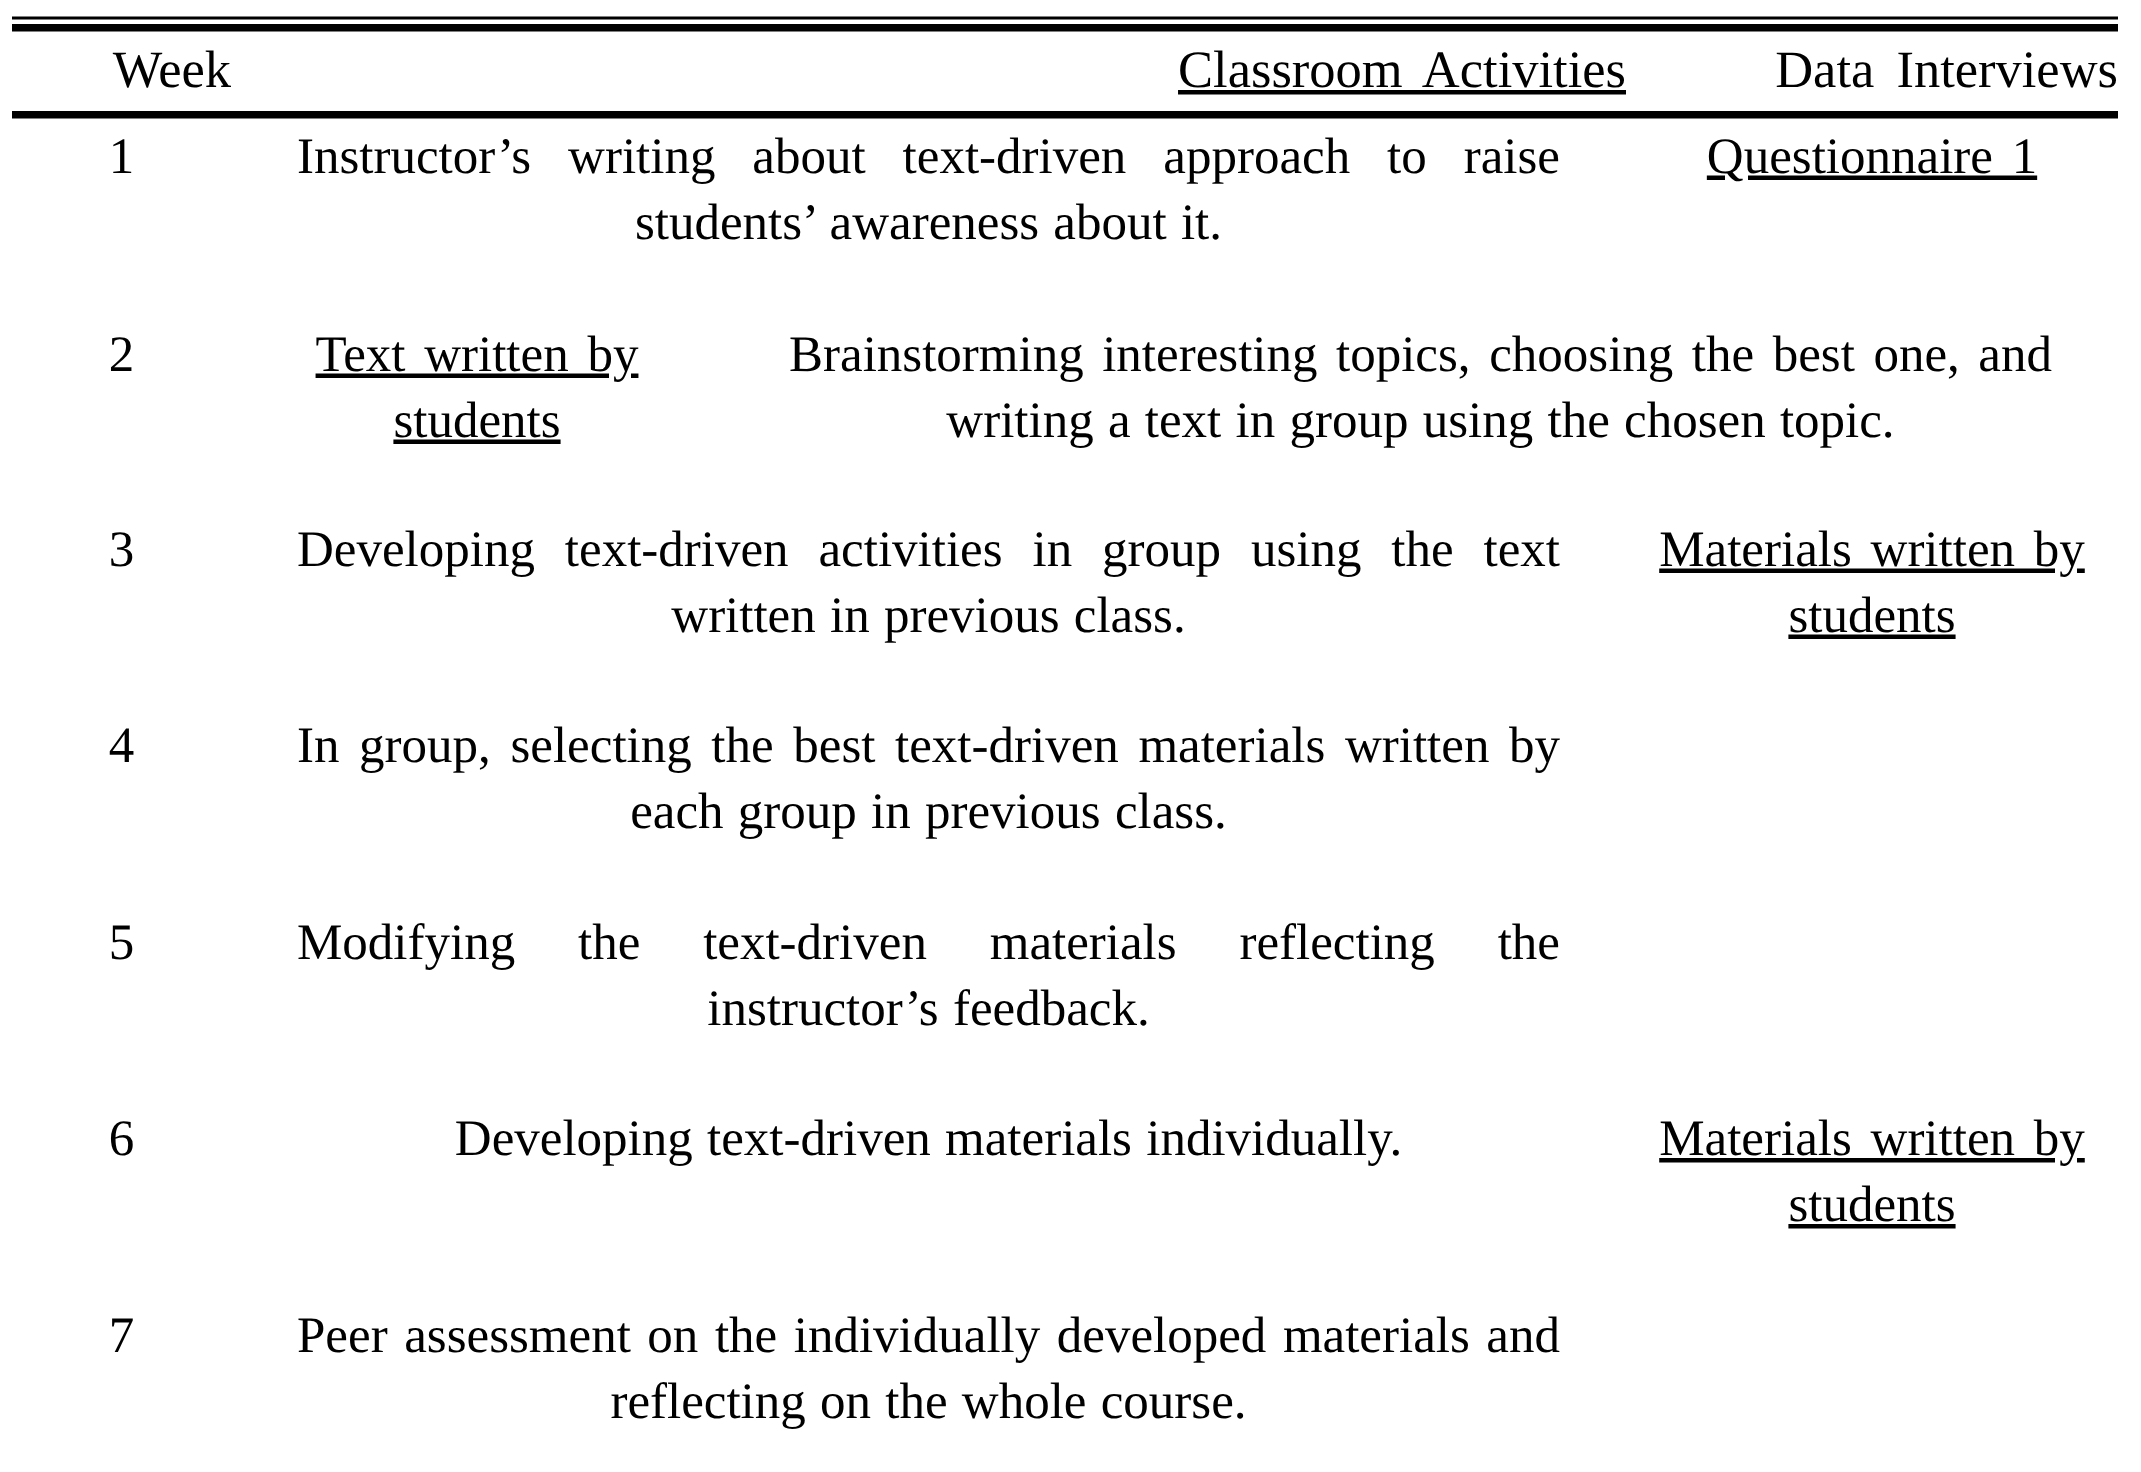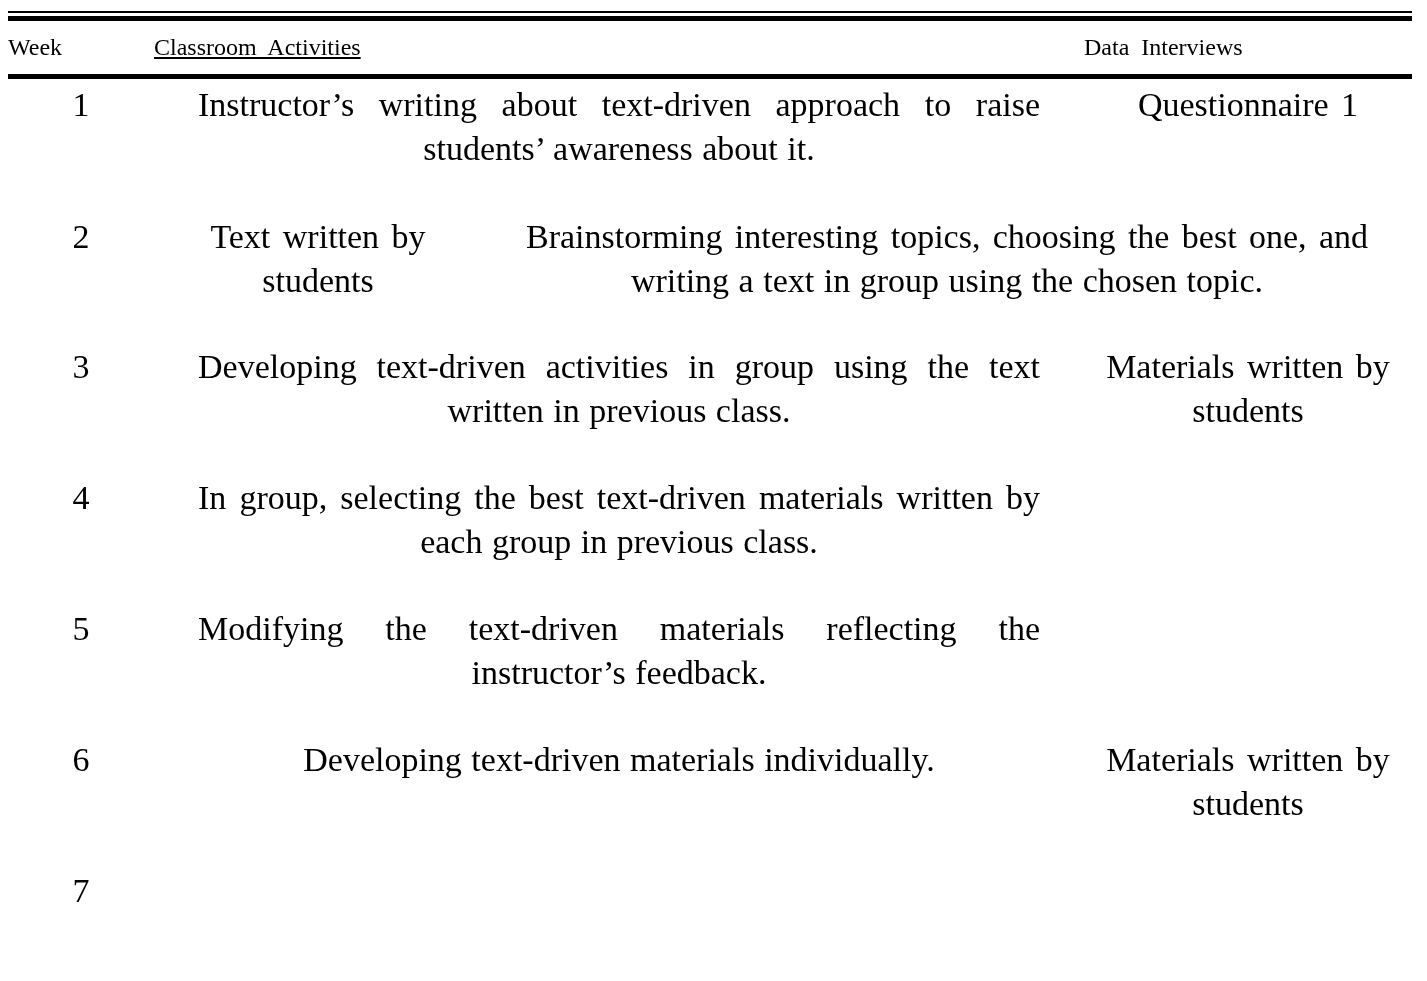--- a/index.html
+++ b/index.html
@@ -48,23 +48,23 @@
     padding-top: 11px;
   }
 
   
   .thead {
     display: flex;
     align-items: baseline;
     padding: 4px 0 5px 0;
   }
   .th {
-    font-size: 24px;
+    font-size: 35px;
     line-height: 44px;
-    text-align: left;
+    text-align: right;
     white-space: nowrap;
     word-spacing: 6px;
   }
   .col-week   { width: 146px; flex: 0 0 146px; }
   .col-act    { width: 930px; flex: 0 0 930px; text-decoration: underline; }
   .col-data   { width: 328px; flex: 0 0 328px; }
 
   
   .tbody {
     padding-top: 4px;
@@ -99,20 +99,21 @@
     word-spacing: 1px;
   }
   .cell-act.single {
     text-align: left;
   }
   .cell-data {
     width: 328px;
     flex: 0 0 328px;
     text-align: center;
     word-spacing: 4px;
+    text-decoration: underline;
   }
 </style>
 </head>
 <body>
 
 <div class="page">
   <div class="table-wrap">
 
     <div class="toprule-block">
       <div class="rule-thin"></div>
@@ -165,17 +166,18 @@
 
       <div class="row">
         <div class="cell cell-week">6</div>
         <div class="cell cell-act single">Developing text-driven materials individually.</div>
         <div class="cell cell-data">Materials written by students</div>
       </div>
       <div class="row-gap-6"></div>
 
       <div class="row">
         <div class="cell cell-week">7</div>
+        <div class="cell cell-act">Peer assessment on the individually developed materials and reflecting on the whole course.</div>
       </div>
 
     </div>
   </div>
 </div>
 
 </body></html>

